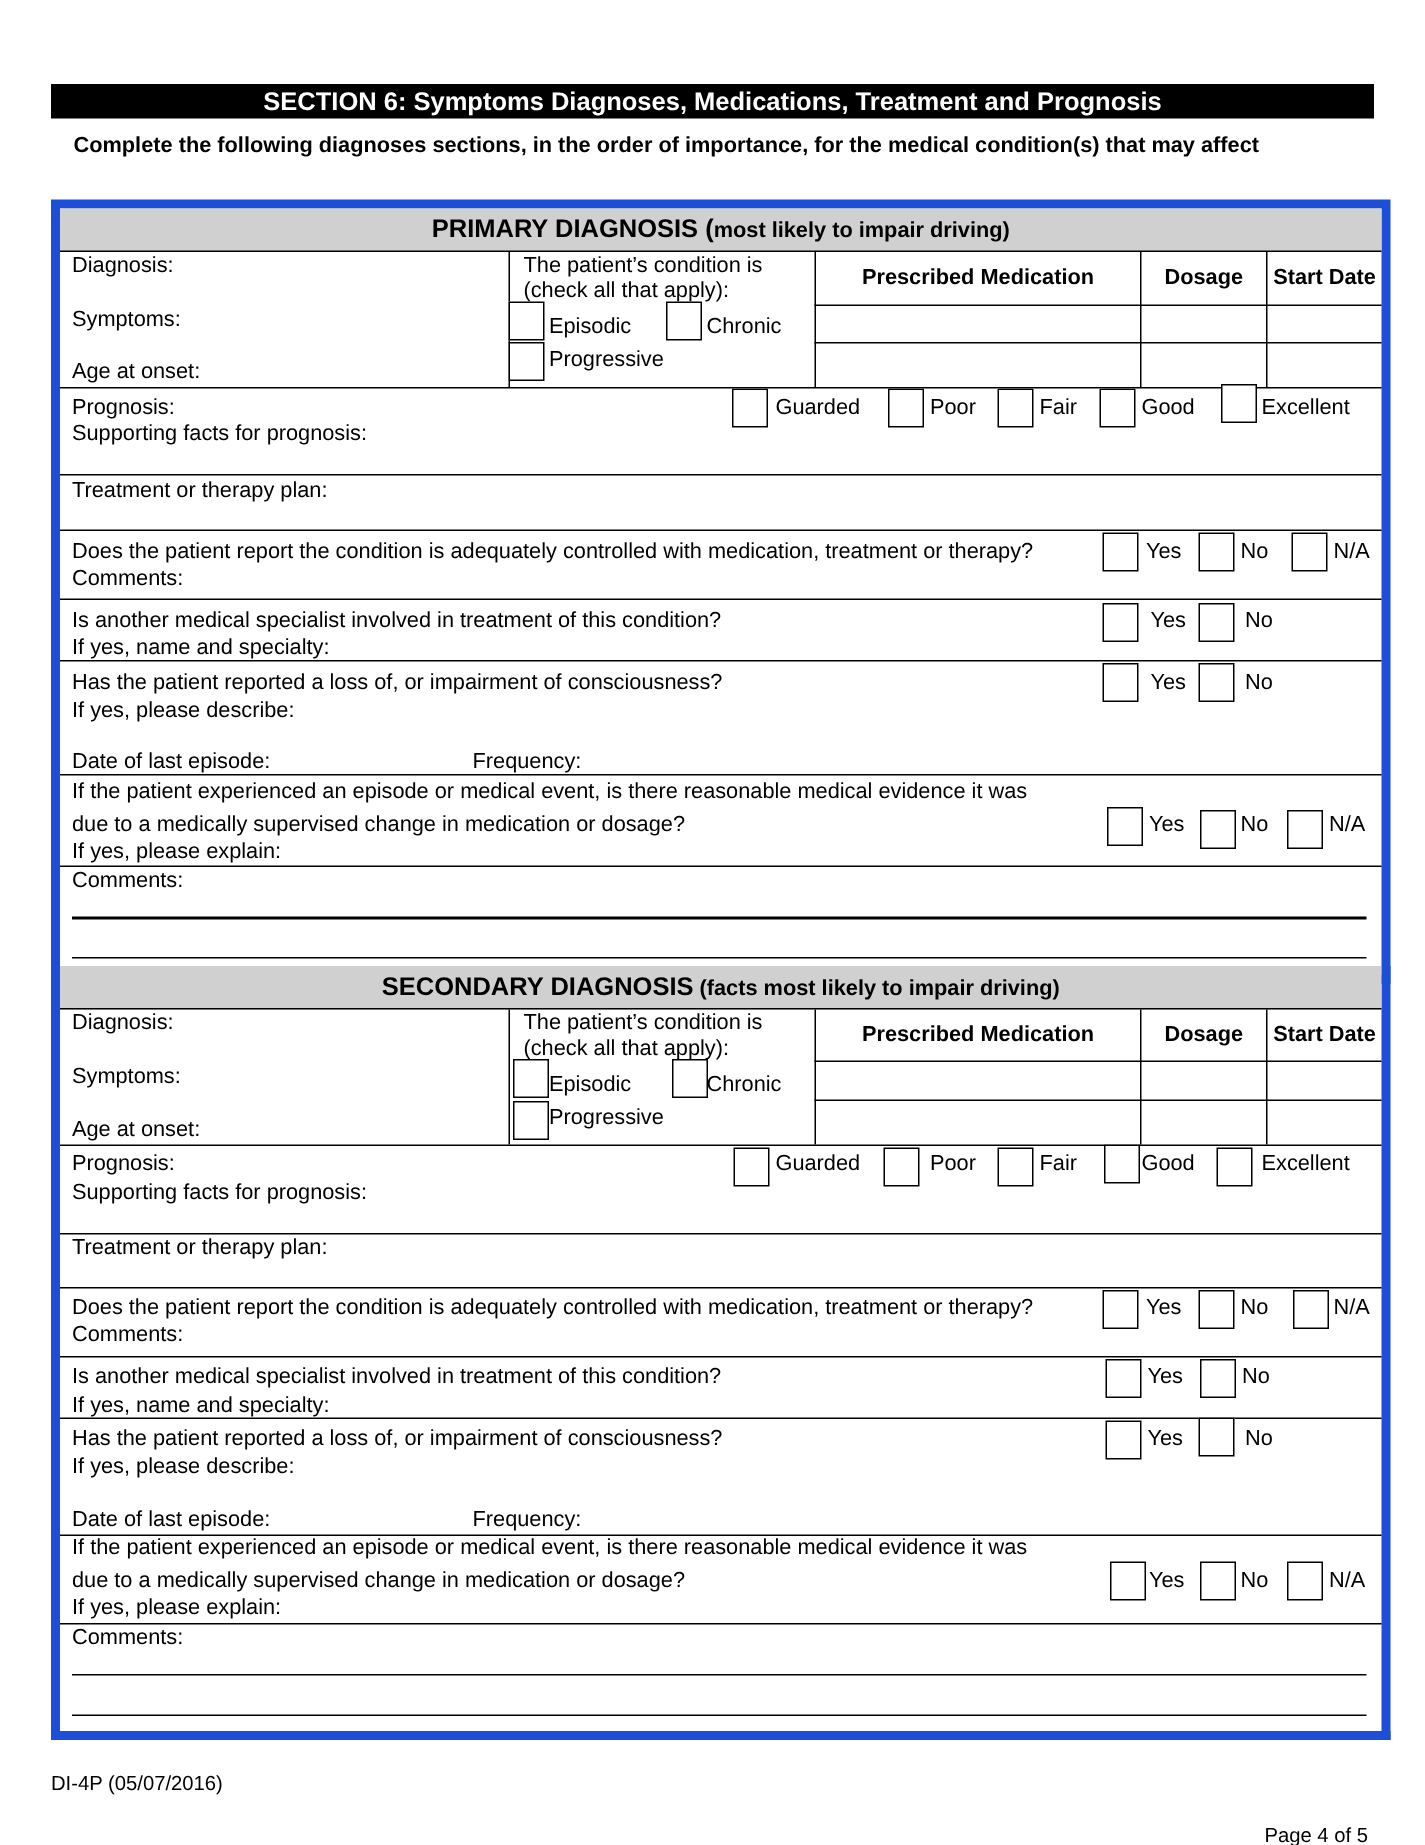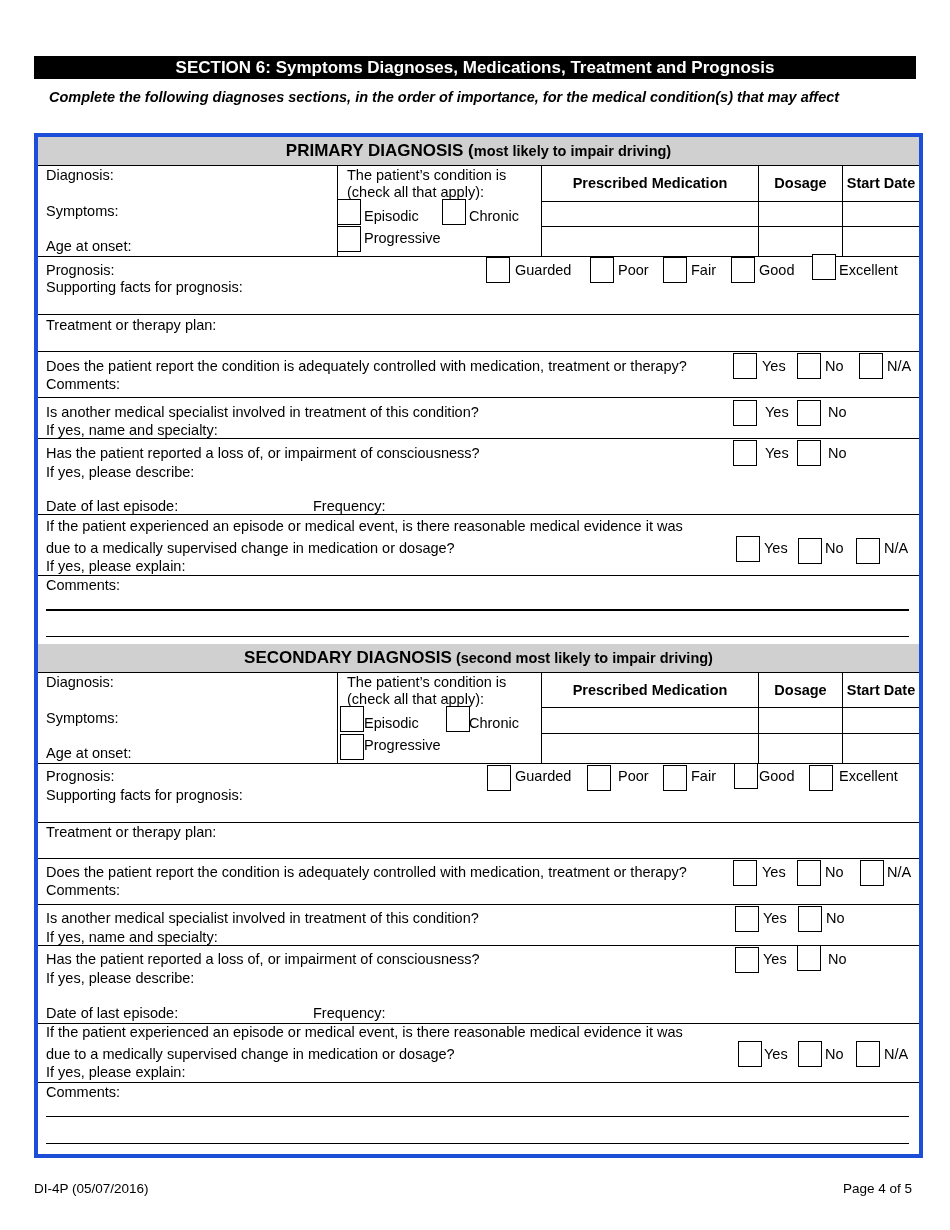--- a/index.html
+++ b/index.html
@@ -1,22 +1,22 @@
 <!DOCTYPE html>
 <html><head>
 <meta charset="utf-8">
 <style>
   html, body { margin:0; padding:0; background:#fff; }
   body { width:950px; height:1230px; position:relative; overflow:hidden;
          font-family:"Liberation Sans", sans-serif; color:#000; font-size:14.5px; }
   .abs { position:absolute; }
   .section-bar { left:34px; top:56px; width:882px; height:23px; background:#000; color:#fff;
                  font-weight:bold; font-size:17px; text-align:center; line-height:23px; }
-  .instructions { left:49px; top:89px; width:860px; font-weight:bold; font-size:14.5px; line-height:17px;font-style:italic; }
-  .form { left:34px; width:881px; border:4px solid #1d4ed8; }
+  .instructions { left:49px; top:89px; width:860px; font-weight:bold; font-size:14.5px; line-height:17px; }
+  .form { left:34px; width:881px; border:6px solid #1d4ed8; }
   .hdr { left:0; width:881px; height:28px; background:#d0d0d0; border-bottom:1px solid #000;
          text-align:center; font-weight:bold; font-size:17px; line-height:28px; }
   .hdr small { font-size:14.5px; }
   .hline { height:0; border-top:1px solid #000; }
   .vline { width:0; border-left:1px solid #000; }
   .lbl { white-space:nowrap; line-height:17px; }
   .box { width:24px; height:26px; border:1.5px solid #000; box-sizing:border-box; background:#fff; }
   .th { font-weight:bold; text-align:center; line-height:17px; }
   .rule { height:0; border-top:1px solid #000; }
   .footer { font-size:13.5px; }
@@ -118,21 +118,21 @@
   <div class="abs lbl" style="left:846px;top:403px;">N/A</div>
   <div class="abs hline" style="left:0;top:438px;width:881px;"></div>
 
   <div class="abs lbl" style="left:8px;top:440px;">Comments:</div>
   <div class="abs rule" style="left:8px;top:472px;width:863px;border-top-width:2px;"></div>
   <div class="abs rule" style="left:8px;top:499px;width:863px;"></div>
 </div>
 
 <div class="abs form" style="top:644px;height:510px;border-top:none;">
   <div class="abs hdr" style="top:0;">
-    <span>SECONDARY DIAGNOSIS</span><small> (second most likely to impair driving)</small>
+    <span>SECONDARY DIAGNOSIS</span><small> (facts most likely to impair driving)</small>
   </div>
 
   <div class="abs lbl" style="left:8px;top:30px;">Diagnosis:</div>
   <div class="abs lbl" style="left:8px;top:66px;">Symptoms:</div>
   <div class="abs lbl" style="left:8px;top:101px;">Age at onset:</div>
   <div class="abs vline" style="left:299px;top:29px;height:90px;"></div>
   <div class="abs lbl" style="left:309px;top:30px;">The patient’s condition is</div>
   <div class="abs lbl" style="left:309px;top:47px;">(check all that apply):</div>
   <div class="abs box" style="left:302px;top:62px;"></div>
   <div class="abs lbl" style="left:326px;top:71px;">Episodic</div>
@@ -211,13 +211,13 @@
   <div class="abs box" style="left:818px;top:397px;"></div>
   <div class="abs lbl" style="left:846px;top:402px;">N/A</div>
   <div class="abs hline" style="left:0;top:438px;width:881px;"></div>
 
   <div class="abs lbl" style="left:8px;top:440px;">Comments:</div>
   <div class="abs rule" style="left:8px;top:472px;width:863px;"></div>
   <div class="abs rule" style="left:8px;top:499px;width:863px;"></div>
 </div>
 
 <div class="abs footer" style="left:34px;top:1181px;">DI-4P (05/07/2016)</div>
-<div class="abs footer" style="right:38px;top:1181px;">Page 4 of 5</div>
+<div class="abs footer" style="right:38px;top:1216px;">Page 4 of 5</div>
 
 </body></html>

